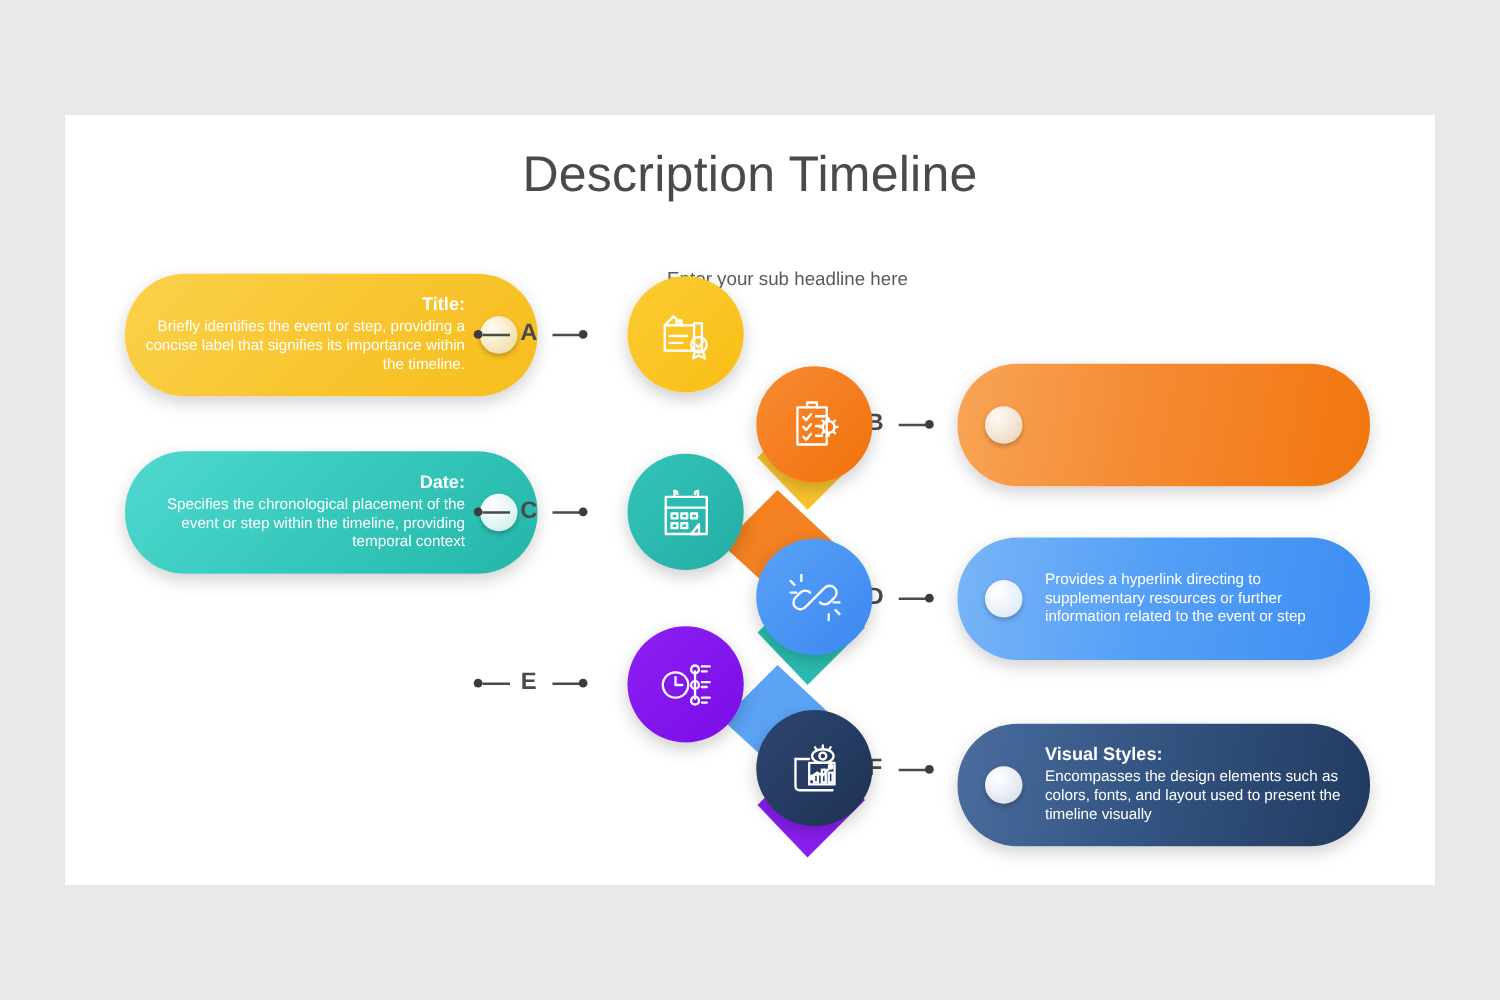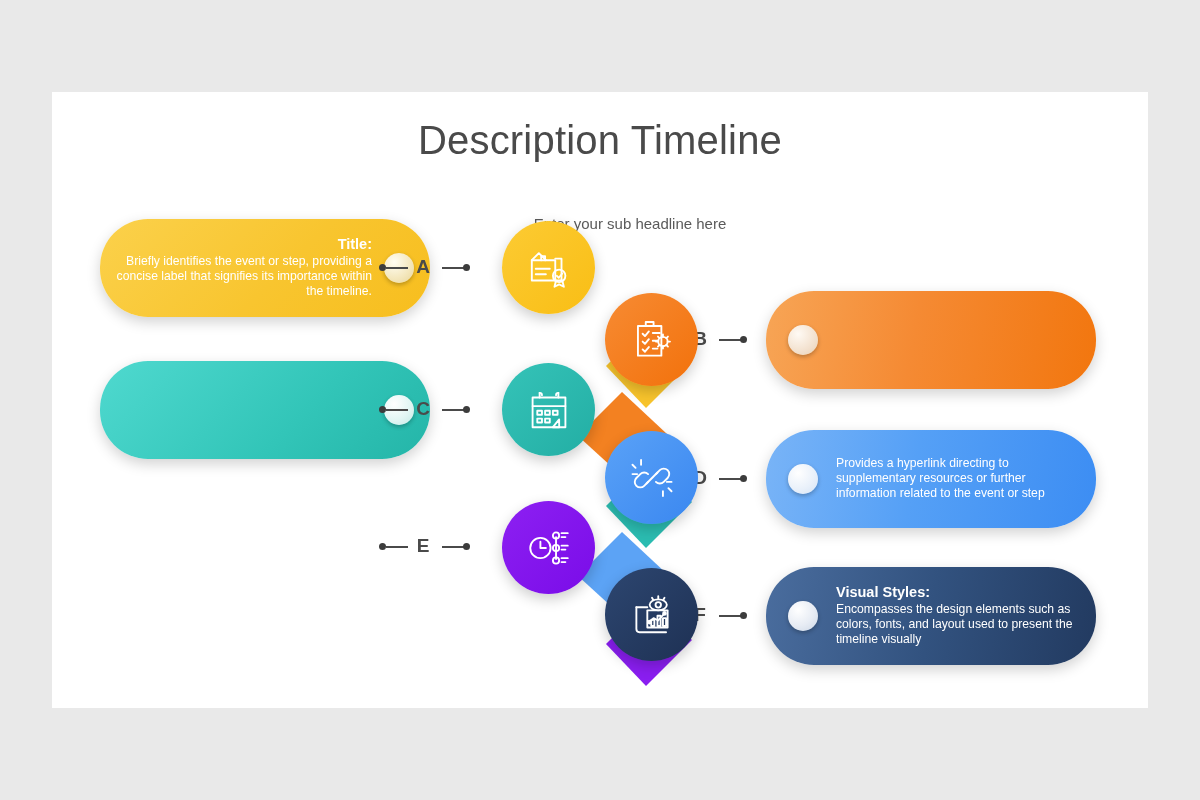--- a/index.html
+++ b/index.html
@@ -48,21 +48,21 @@
   .pill.left .bead{right:16px;}
   .pill.right .bead{left:22px;}
 
   
   .p-yellow{background:linear-gradient(135deg,#FBD14B 0%,#F8C52F 55%,#F7BE1E 100%);}
   .p-teal  {background:linear-gradient(135deg,#4FD9CF 0%,#32C5B8 60%,#24B5A8 100%);}
   .p-purple{background:linear-gradient(135deg,#9B4BF5 0%,#8A23F0 55%,#7B10EA 100%);}
   
   .p-orange{background:linear-gradient(100deg,#F7A556 0%,#F58A33 45%,#F2760E 100%);}
   .p-blue  {background:linear-gradient(100deg,#79B4F7 0%,#55A0F6 45%,#3C8DF3 100%);}
-  .p-navy  {background:linear-gradient(100deg,#4A6D9E 0%,#32527F 50%,#223A60 100%);}
+  .p-navy  {background:linear-gradient(100deg,#4A6D9E 0%,#32527F 50%,#223A60 100%);margin-top:12px;}
 
   .bead-yellow{background:radial-gradient(circle at 34% 30%,#fffdf2 0%,#f4e7bd 58%,#e8d59a 100%);}
   .bead-teal  {background:radial-gradient(circle at 34% 30%,#ffffff 0%,#e2f6f4 55%,#c4e9e5 100%);}
   .bead-purple{background:radial-gradient(circle at 34% 30%,#ffffff 0%,#ece0fb 55%,#d9c6f4 100%);}
   .bead-orange{background:radial-gradient(circle at 34% 30%,#fffaf4 0%,#f3e2d0 58%,#e8d0b4 100%);}
   .bead-blue  {background:radial-gradient(circle at 34% 30%,#ffffff 0%,#eaf1fa 55%,#d5e3f5 100%);}
   .bead-navy  {background:radial-gradient(circle at 34% 30%,#ffffff 0%,#e7ecf4 55%,#ccd7e6 100%);}
 
   
   .iconcircle{
@@ -116,20 +116,24 @@
 
   <div class="pill left p-yellow" style="left:48px;top:127px;">
     <div class="ptxt">
       <div class="ptitle">Title:</div>
       <div class="pdesc">Briefly identifies the event or step, providing a concise label that signifies its importance within the timeline.</div>
     </div>
     <div class="bead bead-yellow"></div>
   </div>
 
   <div class="pill left p-teal" style="left:48px;top:269px;">
+    <div class="ptxt">
+      <div class="ptitle">Date:</div>
+      <div class="pdesc">Specifies the chronological placement of the event or step within the timeline, providing temporal context</div>
+    </div>
     <div class="bead bead-teal"></div>
   </div>
 
 
   <div class="pill right p-orange" style="left:714px;top:199px;">
     <div class="bead bead-orange"></div>
   </div>
 
   <div class="pill right p-blue" style="left:714px;top:338px;">
     <div class="ptxt">

